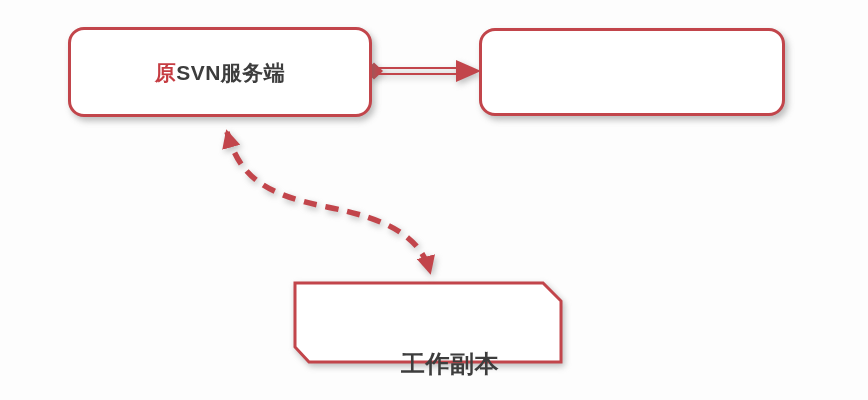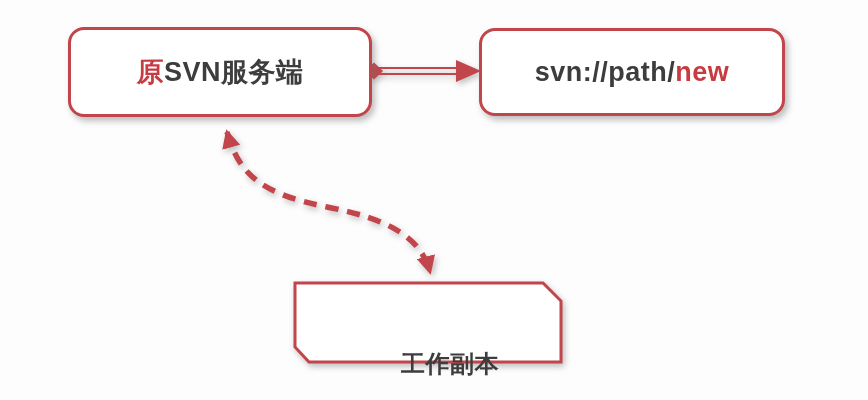--- a/index.html
+++ b/index.html
@@ -29,21 +29,21 @@
     display: flex;
     flex-direction: column;
     align-items: center;
     justify-content: center;
     text-align: center;
   }
   .node-old { left: 68px; top: 27px; width: 304px; height: 90px; }
   .node-new { left: 479px; top: 28px; width: 306px; height: 88px; }
 
   .node-line {
-    font-size: 27px;
+    font-size: 21px;
     font-weight: bold;
     line-height: 35px;
     color: #3d3d3d;
     letter-spacing: 0.5px;
     white-space: nowrap;
   }
   .hl { color: #c63c42; }
 
   .workcopy-text {
     position: absolute;
@@ -87,22 +87,19 @@
     <path class="shadowed" d="M 227,132 C 239,175 262,194 327,207 C 390,219 421,238 430,272" fill="none" stroke="#c2454b" stroke-width="5.5" stroke-dasharray="13 9" marker-start="url(#arrowhead)" marker-end="url(#arrowhead)"></path>
   </svg>
 
   <div class="node node-old">
     <div class="node-line">
       <span class="hl">原</span><span>SVN服务端</span>
     </div>
   </div>
 
   <div class="node node-new">
-    <div class="node-line">
-      <span>svn://path/</span><span class="hl">new</span>
-    </div>
   </div>
 
   <div class="workcopy-text">
     <div class="node-line">工作副本</div>
   </div>
 
 </div>
 
 </body></html>

